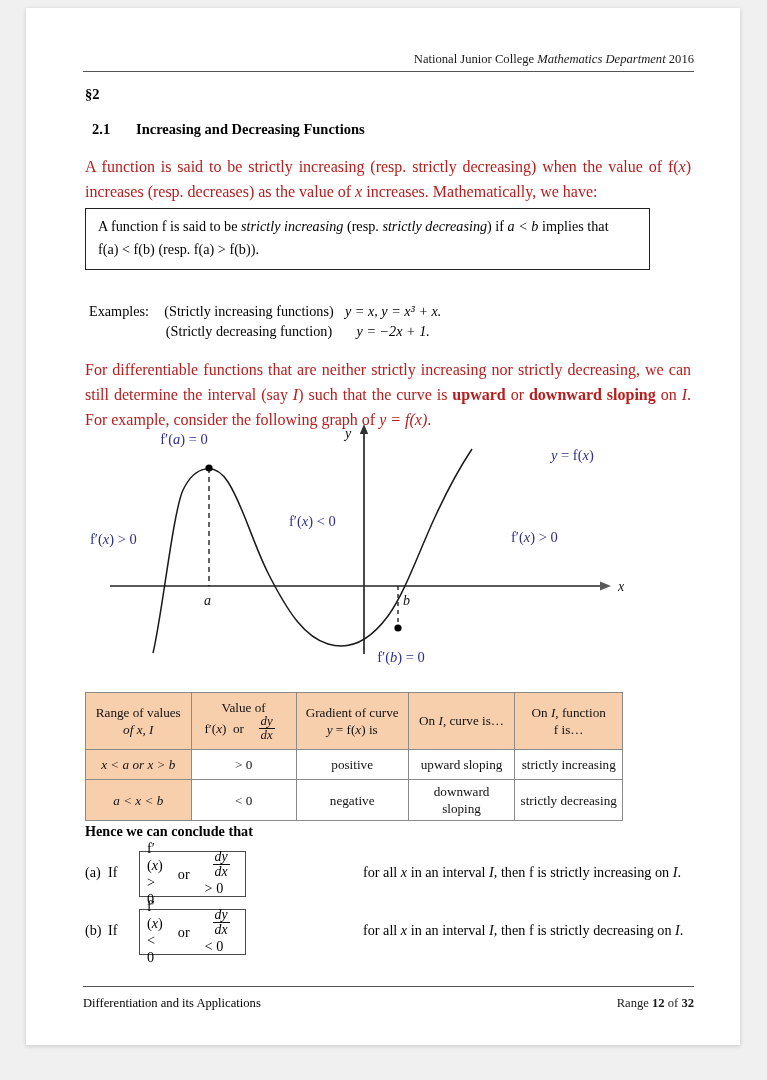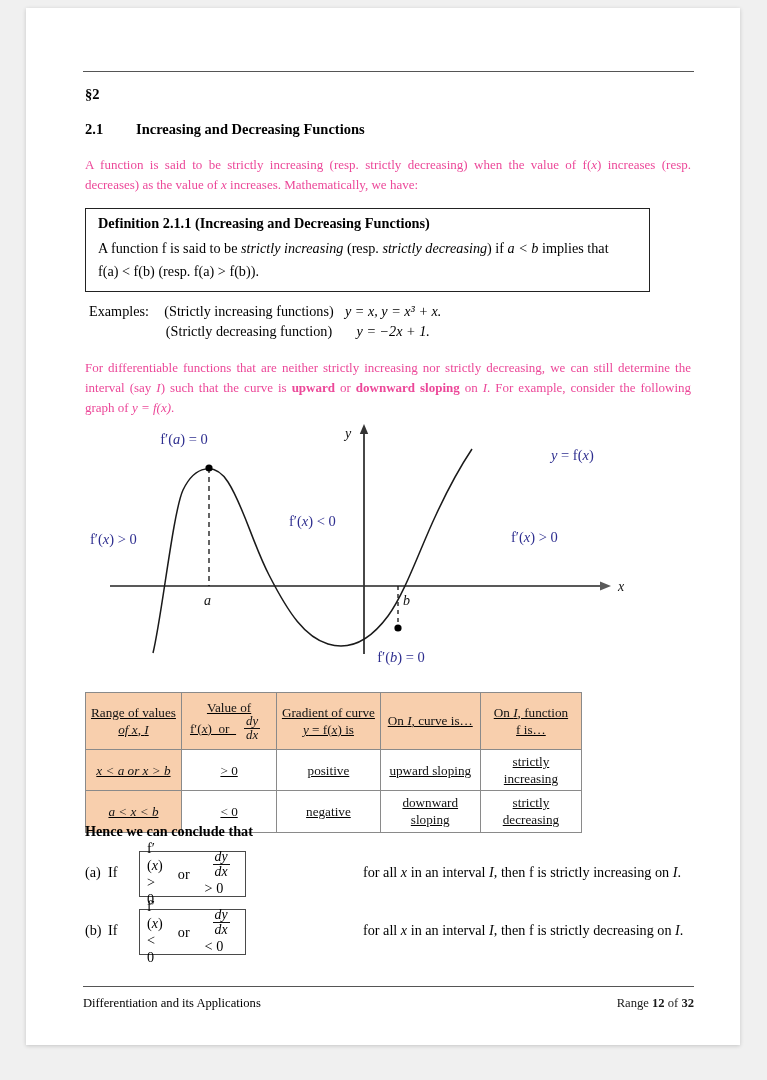--- a/index.html
+++ b/index.html
@@ -40,21 +40,21 @@
   #header-text .it { font-style: italic; }
 
   
   .sec-head {
     position: absolute; font-weight: bold; font-size: 14.5px; color: #000;
   }
   .sec-num { position: absolute; font-weight: bold; font-size: 14.5px; color: #000; }
 
   
   .para {
-    position: absolute; font-size: 13px; color: #ec4899;
+    position: absolute; font-size: 16px; color: #b91c1c;
     text-align: justify; line-height: 1.55;
   }
   .it { font-style: italic; }
   .bd { font-weight: bold; }
   .mathit { font-style: italic; font-family: "Liberation Serif", serif; }
 
   
   #defbox {
     position: absolute; left: 2px; top: 200px; width: 565px;
     border: 1.2px solid #222; background: #fff;
@@ -68,22 +68,22 @@
   #examples table { border-collapse: collapse; }
   #examples td { padding: 0 0 3px 0; vertical-align: top; white-space: nowrap; }
   #examples td.c1 { width: 68px; }
   #examples td.c2 { width: 192px; }
 
   
   #graph { position: absolute; left: 0px; top: 412px; width: 611px; height: 248px; }
 
   
   #restable {
-    position: absolute; left: 2px; top: 684px; width: 497px;
-    border-collapse: collapse; font-size: 13.2px; text-decoration: underline;
+    position: absolute; left: 2px; top: 684px; width: 538px;
+    border-collapse: collapse; font-size: 13.2px;
   }
   #restable th, #restable td {
     border: 1px solid #8a8a8a; text-align: center; color: #111;
     padding: 3px 4px; line-height: 1.3;
   }
   #restable thead th { background: #f8cfad; font-weight: normal; height: 50px; }
   #restable tbody td { background: #ffffff; height: 23px; }
   #restable tbody td.keycell { background: #f8cfad; }
   .col1 { width: 124px; } .col2 { width: 124px; } .col3 { width: 128px; }
   .col4 { width: 116px; } .col5 { width: 117px; }
@@ -114,33 +114,37 @@
   #footer-left { position: absolute; left: 0; top: 988px; font-size: 12.6px; color: #000000; }
   #footer-right { position: absolute; right: 0; top: 988px; font-size: 12.6px; color: #1a1a1a; }
   #footer-right .bd { font-weight: bold; }
 </style>
 </head>
 <body>
 
 <div id="page">
   <div class="inner">
 
+    <div id="header-text">
+      <span>National Junior College</span>
+      <span class="it">Mathematics Department</span>
+      <span>2016</span>
+    </div>
     <div id="header-rule"></div>
 
     <div class="sec-num" style="left:2px; top:78px;">§2</div>
 
-    <div class="sec-num" style="left:2px; top:113px;text-align:right;">2.1</div>
+    <div class="sec-num" style="left:9px; top:113px;text-align:right;">2.1</div>
     <div class="sec-head" style="left:53px; top:113px;">Increasing and Decreasing Functions</div>
 
     <div class="para" style="left:2px; top:147px; width:606px;">
       <span>A function is said to be strictly increasing (resp. strictly decreasing) when the value of f(</span><span class="mathit">x</span><span>) increases (resp. decreases) as the value of </span><span class="mathit">x</span><span> increases. Mathematically, we have:</span>
     </div>
 
     <div id="defbox">
-      <div id="defbox-title">Definition 2.1.1 (Increasing and Decreasing Functions)</div>
       <div id="defbox-body">
         <span>A function f is said to be </span><span class="it">strictly increasing</span><span> (resp. </span><span class="it">strictly decreasing</span><span>) if </span><span class="mathit">a &lt; b</span><span> implies that</span>
         <br>
         <span>f(a) &lt; f(b)  (resp. f(a) &gt; f(b)).</span>
       </div>
     </div>
 
     <div id="examples">
       <table>
         <tbody>

